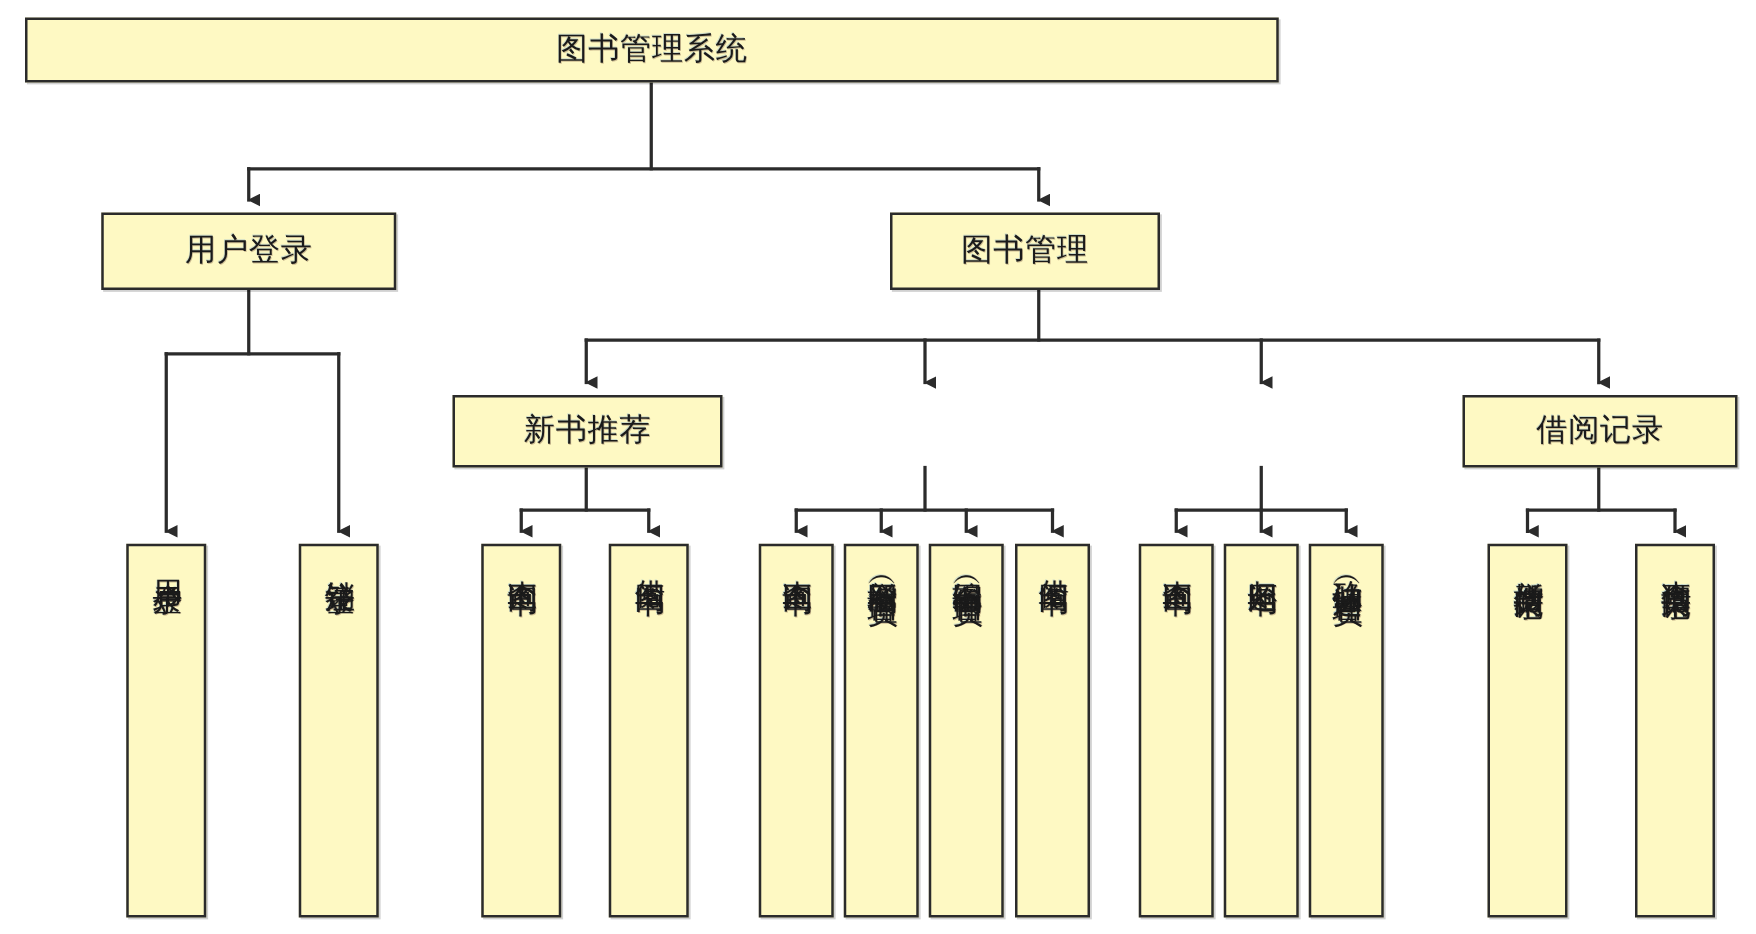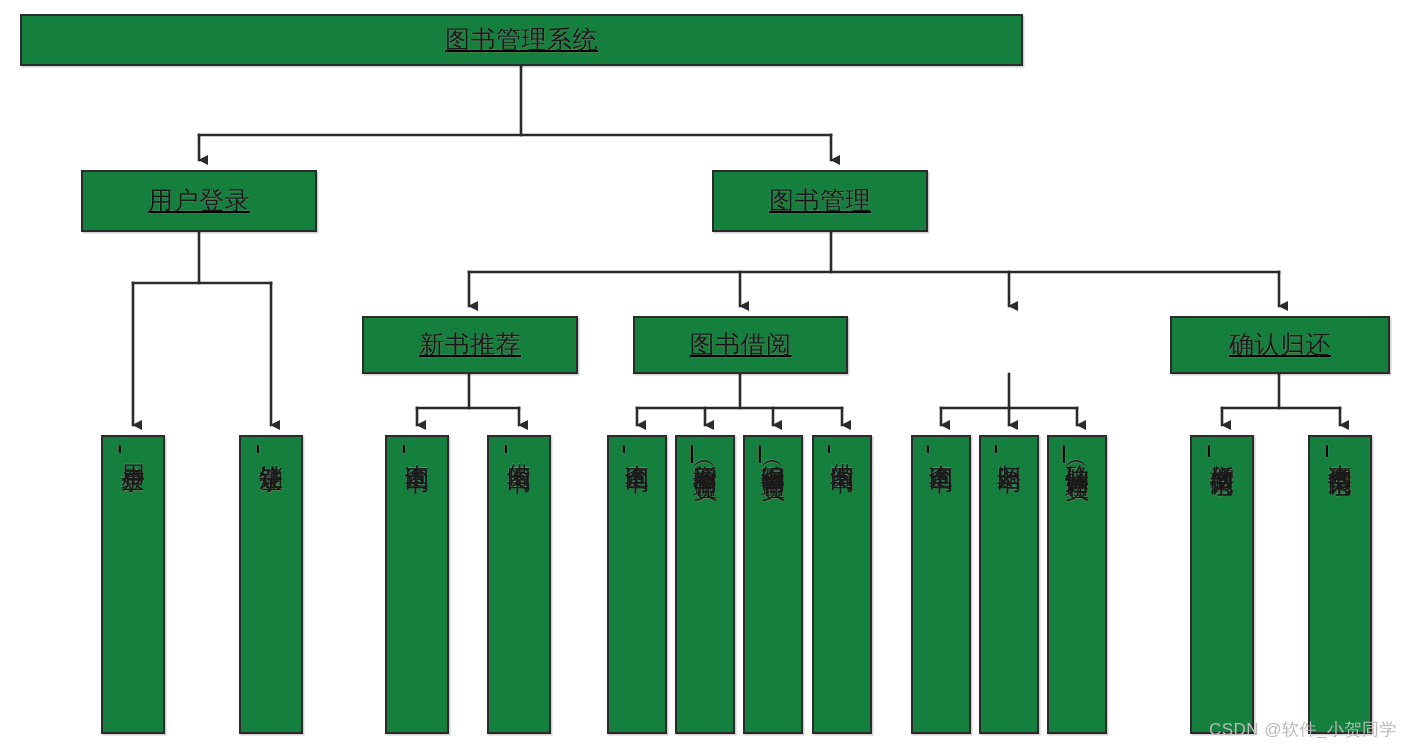--- a/index.html
+++ b/index.html
@@ -24,28 +24,27 @@
     left: 0;
     top: 0;
     width: 1405px;
     height: 747px;
     pointer-events: none;
   }
   
   .node {
     position: absolute;
     box-sizing: border-box;
-    background: #15803d;
+    background: #fef9c3;
     border: 2.5px solid #2b2b2b;
     box-shadow: 1.5px 1.5px 0 0 rgba(0,0,0,0.18);
     display: flex;
     align-items: center;
     justify-content: center;
     z-index: 2;
-    text-decoration: underline;
   }
   .node .label {
     color: #1a1a1a;
     letter-spacing: 0.5px;
     white-space: nowrap;
     text-shadow: 0.6px 0.6px 0 rgba(150,120,90,0.45), -0.5px -0.5px 0 rgba(120,170,210,0.35);
   }
   
   .node.horiz .label {
     font-size: 25px;
@@ -144,27 +143,24 @@
   </div>
 
   <div class="node horiz" style="left:712px; top:170px; width:216px; height:62px;">
     <span class="label">图书管理</span>
   </div>
 
   <div class="node horiz" style="left:362px; top:316px; width:216px; height:58px;justify-content:center;">
     <span class="label">新书推荐</span>
   </div>
 
-  <div class="node horiz" style="left:633px; top:316px; width:215px; height:58px;">
-    <span class="label">图书借阅</span>
-  </div>
 
 
   <div class="node horiz" style="left:1170px; top:316px; width:220px; height:58px;">
-    <span class="label">确认归还</span>
+    <span class="label">借阅记录</span>
   </div>
 
   <div class="node vert" style="left:101px; top:435px; width:64px; height:299px;">
     <span class="label">用户登录</span>
   </div>
 
   <div class="node vert" style="left:239px; top:435px; width:64px; height:299px;">
     <span class="label">注销登录</span>
   </div>
 
@@ -205,15 +201,14 @@
   </div>
 
   <div class="node vert" style="left:1190px; top:435px; width:64px; height:299px;">
     <span class="label">新增借阅记录</span>
   </div>
 
   <div class="node vert" style="left:1308px; top:435px; width:64px; height:299px;">
     <span class="label">查询借阅记录</span>
   </div>
 
-  <div id="watermark">CSDN @软件_小贺同学</div>
 
 </div>
 
 </body></html>

